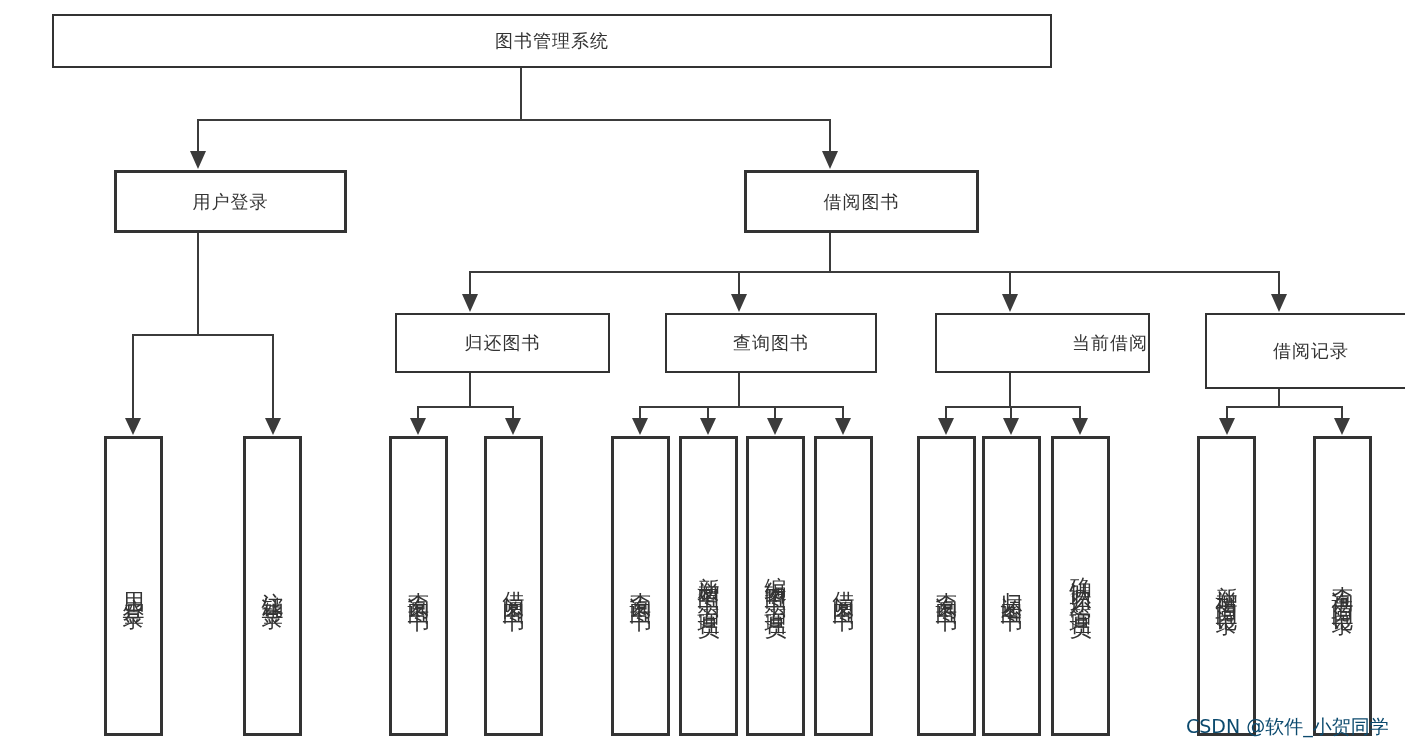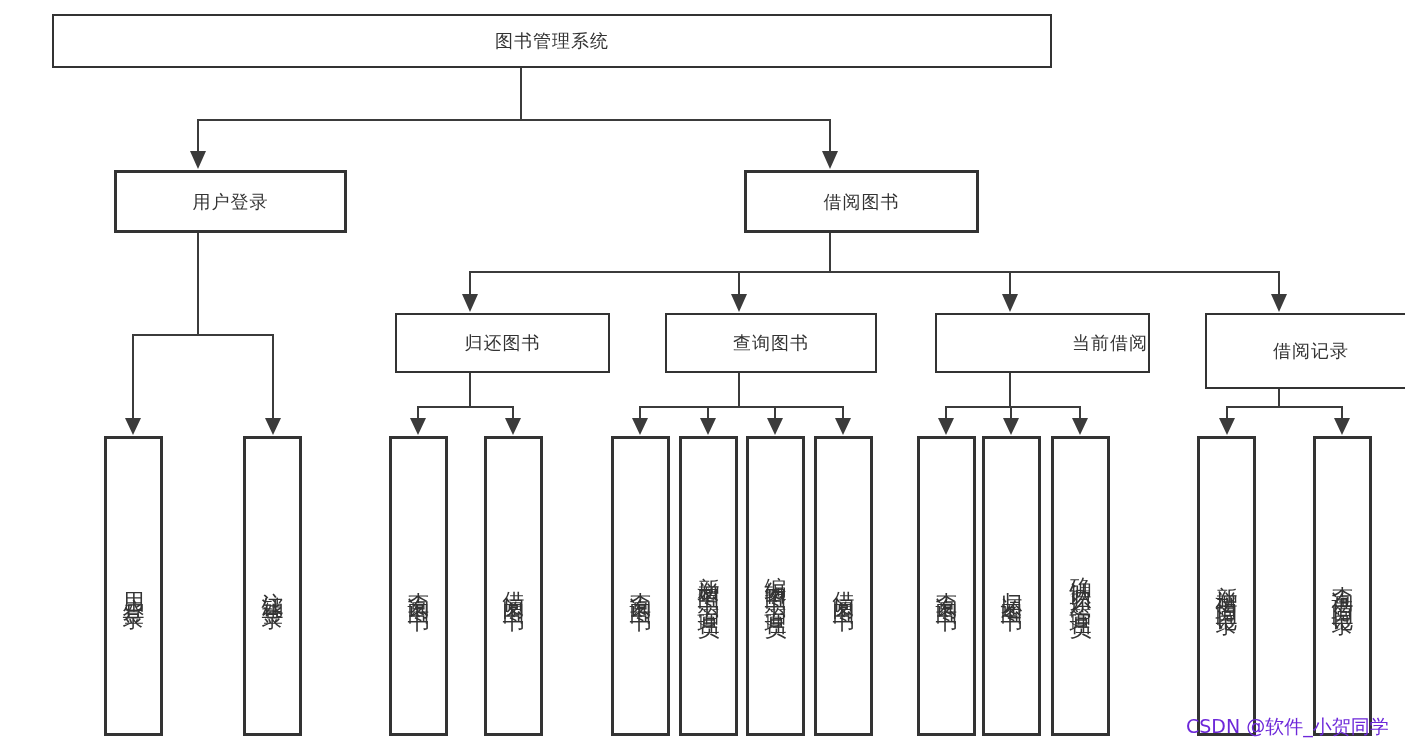--- a/index.html
+++ b/index.html
@@ -41,21 +41,21 @@
     font-size: 22px;
     letter-spacing: 6px;
     color: #333333;
     white-space: nowrap;
   }
   .watermark {
     position: absolute;
     left: 1186px;
     top: 714px;
     font-size: 19px;
-    color: #6d28d9;
+    color: #0c4a6e;
     white-space: nowrap;
     z-index: 5;
   }
 </style>
 </head>
 <body>
 
 <div class="canvas">
 
   <svg class="wires" viewBox="0 0 1405 747" xmlns="http://www.w3.org/2000/svg">

